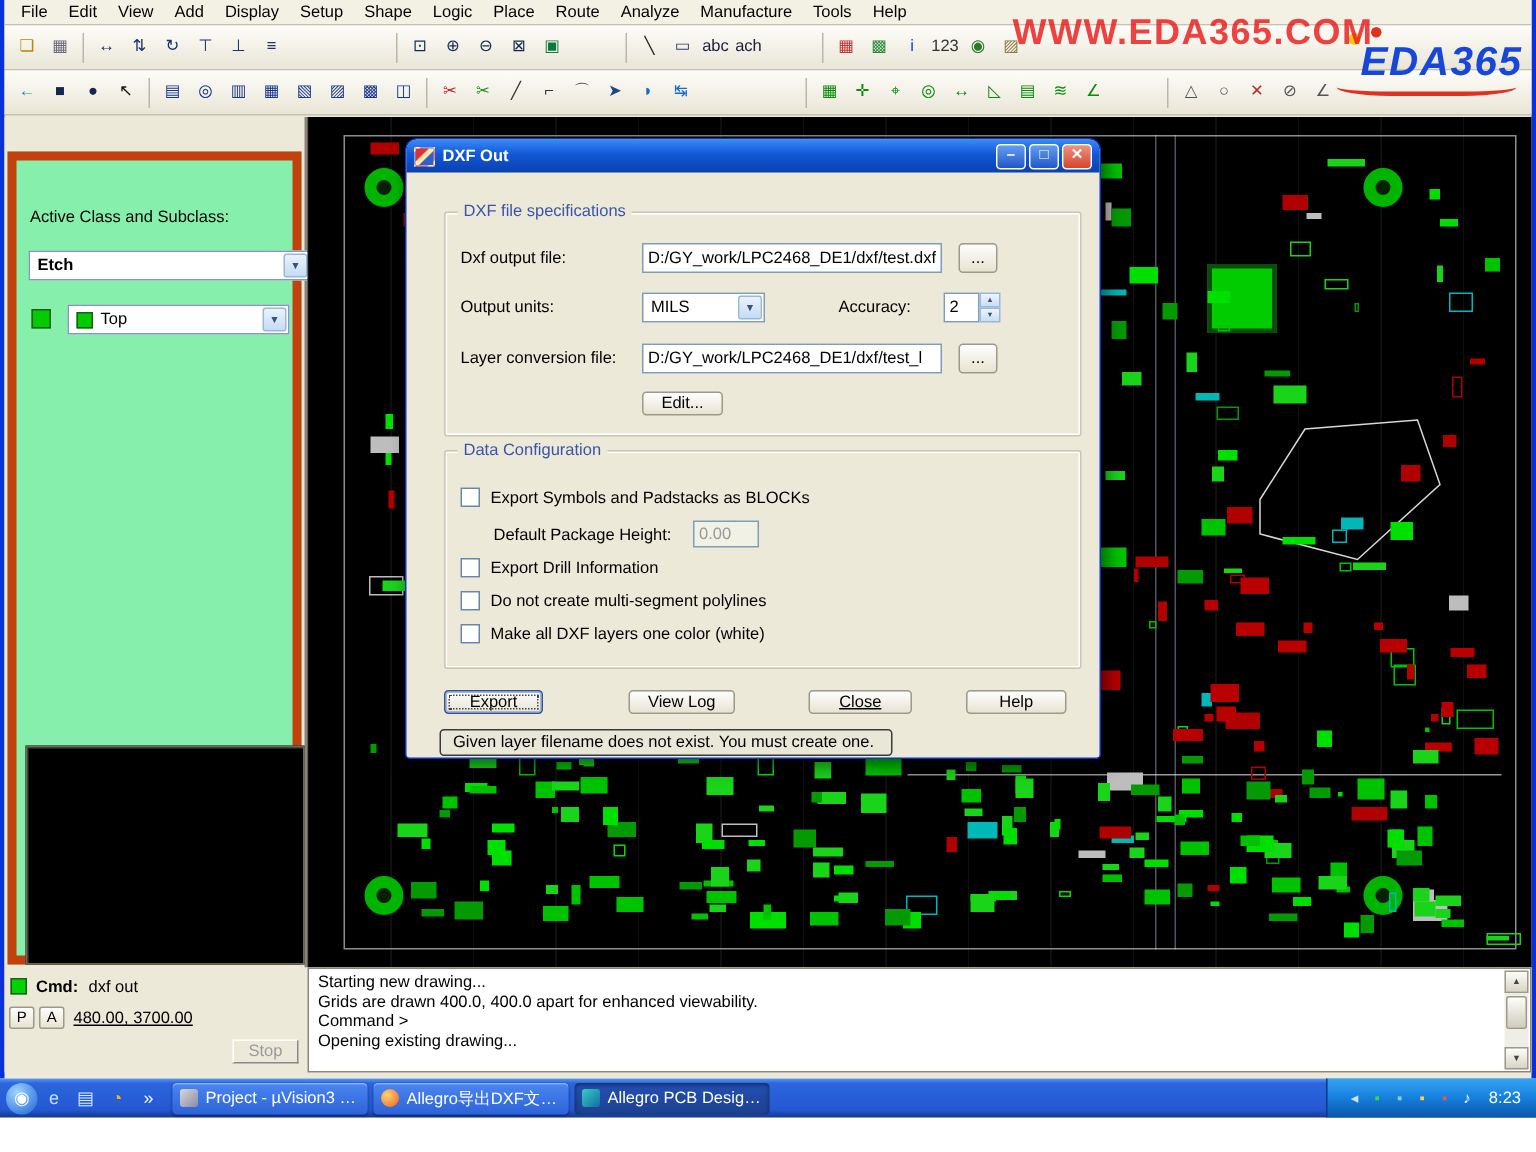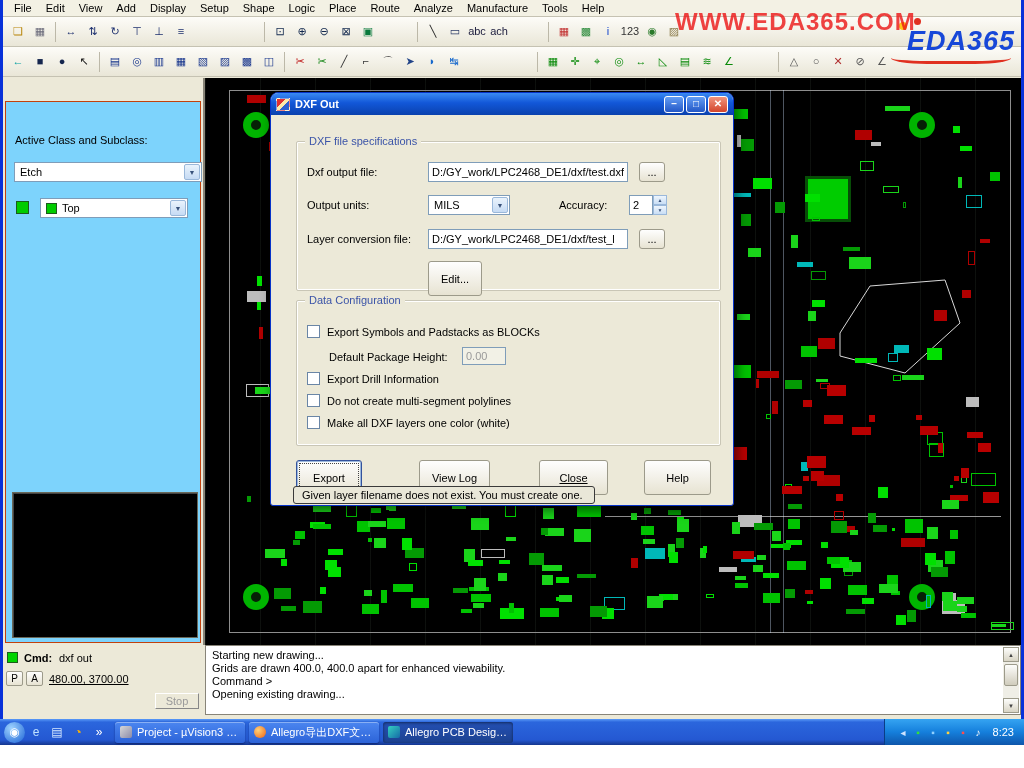--- a/index.html
+++ b/index.html
@@ -27,21 +27,21 @@
                 border-bottom:3px solid #e03020;border-radius:0 0 60px 60px/0 0 10px 10px;}
   .logo .dotY{position:absolute;right:108px;top:-4px;width:8px;height:8px;border-radius:50%;background:#ffc61a;}
   .logo .dotR{position:absolute;right:94px;top:-8px;width:7px;height:7px;border-radius:50%;background:#e03020;}
 
   
   .leftpanel{position:absolute;left:0;top:78px;width:202px;height:567px;background:#ece9d8;border-right:2px solid #888478;}
   .tabs{display:flex;padding:2px 2px 0 4px;height:22px;}
   .tab{padding:3px 9px 2px;border:1px solid #8a8878;border-bottom:none;background:#dcd8c8;
        border-radius:3px 3px 0 0;margin-right:1px;position:relative;top:2px;cursor:default;}
   .tab.active{background:#f0eee2;top:0;z-index:3;padding-top:4px;}
-  .panelbody{position:absolute;left:2px;right:2px;top:23px;bottom:2px;border:1px solid #c2410c;background:#7dd3fc;}
+  .panelbody{position:absolute;left:2px;right:2px;top:23px;bottom:2px;border:6px solid #c2410c;background:#86efac;}
   .plabel{position:absolute;left:9px;top:32px;}
   .xsel{position:absolute;height:20px;background:#fff;border:1px solid #7f9db9;display:flex;align-items:center;
         padding-left:5px;cursor:default;}
   .xsel .arrow{position:absolute;right:1px;top:1px;bottom:1px;width:16px;
         background:linear-gradient(180deg,#eaf3fc,#c6dbf4);border:1px solid #9ab8da;border-radius:2px;
         display:flex;align-items:center;justify-content:center;font-size:7px;color:#39527b;}
   .swatch{width:13px;height:13px;background:#00cc00;border:1px solid #1c5c1c;display:inline-block;}
   .selswatch{width:11px;height:11px;background:#00cc00;border:1px solid #1c5c1c;margin-right:5px;}
   .preview{position:absolute;left:6px;top:390px;width:186px;height:146px;background:#000;
            border:1px solid #6a6858;box-shadow:inset 1px 1px 0 #444;}
@@ -70,21 +70,21 @@
           background:linear-gradient(180deg,#639df4,#2357c6);cursor:default;}
   .dlg-btn.close{background:linear-gradient(180deg,#f0937c,#d3452c);}
   .fieldset{position:absolute;border:1px solid #c9c6b6;border-radius:2px;box-shadow:inset 0 0 0 1px #fff;}
   .legend{position:absolute;top:-7px;left:8px;background:#ece9d8;padding:0 4px;color:#3b54a8;}
   .dlabel{position:absolute;white-space:nowrap;}
   .xinput{position:absolute;height:20px;border:1px solid #7f9db9;background:#fff;
           font:11px "Liberation Sans",sans-serif;padding:0 3px;}
   .xinput:disabled{background:#f2f1e6;color:#9a9a9a;}
   .browse{position:absolute;width:26px;height:20px;background:linear-gradient(180deg,#fefefe,#e7e3d2);
           border:1px solid #9c9a8a;border-radius:3px;font:11px "Liberation Sans",sans-serif;}
-  .btn{position:absolute;height:35px;background:linear-gradient(180deg,#fefefe,#e7e3d2);
+  .btn{position:absolute;height:16px;background:linear-gradient(180deg,#fefefe,#e7e3d2);
           border:1px solid #9c9a8a;border-radius:3px;font:11px "Liberation Sans",sans-serif;
           display:flex;align-items:center;justify-content:center;cursor:default;}
   .btn.def{border-color:#33529c;box-shadow:0 0 0 1px #9cb8dc inset;}
   .btn.def::after{content:"";position:absolute;inset:2px;border:1px dotted #444;}
   .spinwrap{position:absolute;left:358px;top:102px;width:38px;height:20px;}
   .spinwrap .xinput{left:0;top:0;width:24px;}
   .ud{position:absolute;right:0;top:0;width:14px;height:20px;display:flex;flex-direction:column;}
   .ud div{flex:1;border:1px solid #9ab8da;background:linear-gradient(180deg,#eef5fc,#c9def5);
           font-size:5px;display:flex;align-items:center;justify-content:center;color:#39527b;}
   .cbrow{position:absolute;display:flex;align-items:center;gap:7px;}
@@ -259,21 +259,21 @@
   <div class="logo">
     <span class="dotY"></span>
     <span class="dotR"></span>
     <span class="txt">EDA365</span>
     <span class="swoosh"></span>
   </div>
 
   <div class="leftpanel">
     <div class="panelbody">
       <div class="plabel">Active Class and Subclass:</div>
-      <div class="xsel" style="left:8px;top:60px;width:188px;">
+      <div class="xsel" style="left:8px;top:60px;width:188px;font-weight:bold;">
         <span>Etch</span>
         <span class="arrow">▼</span>
       </div>
       <span class="swatch" style="position:absolute;left:10px;top:99px;"></span>
       <div class="xsel" style="left:34px;top:96px;width:148px;">
         <span class="selswatch"></span>
         <span>Top</span>
         <span class="arrow">▼</span>
       </div>
       <div class="preview"></div>

